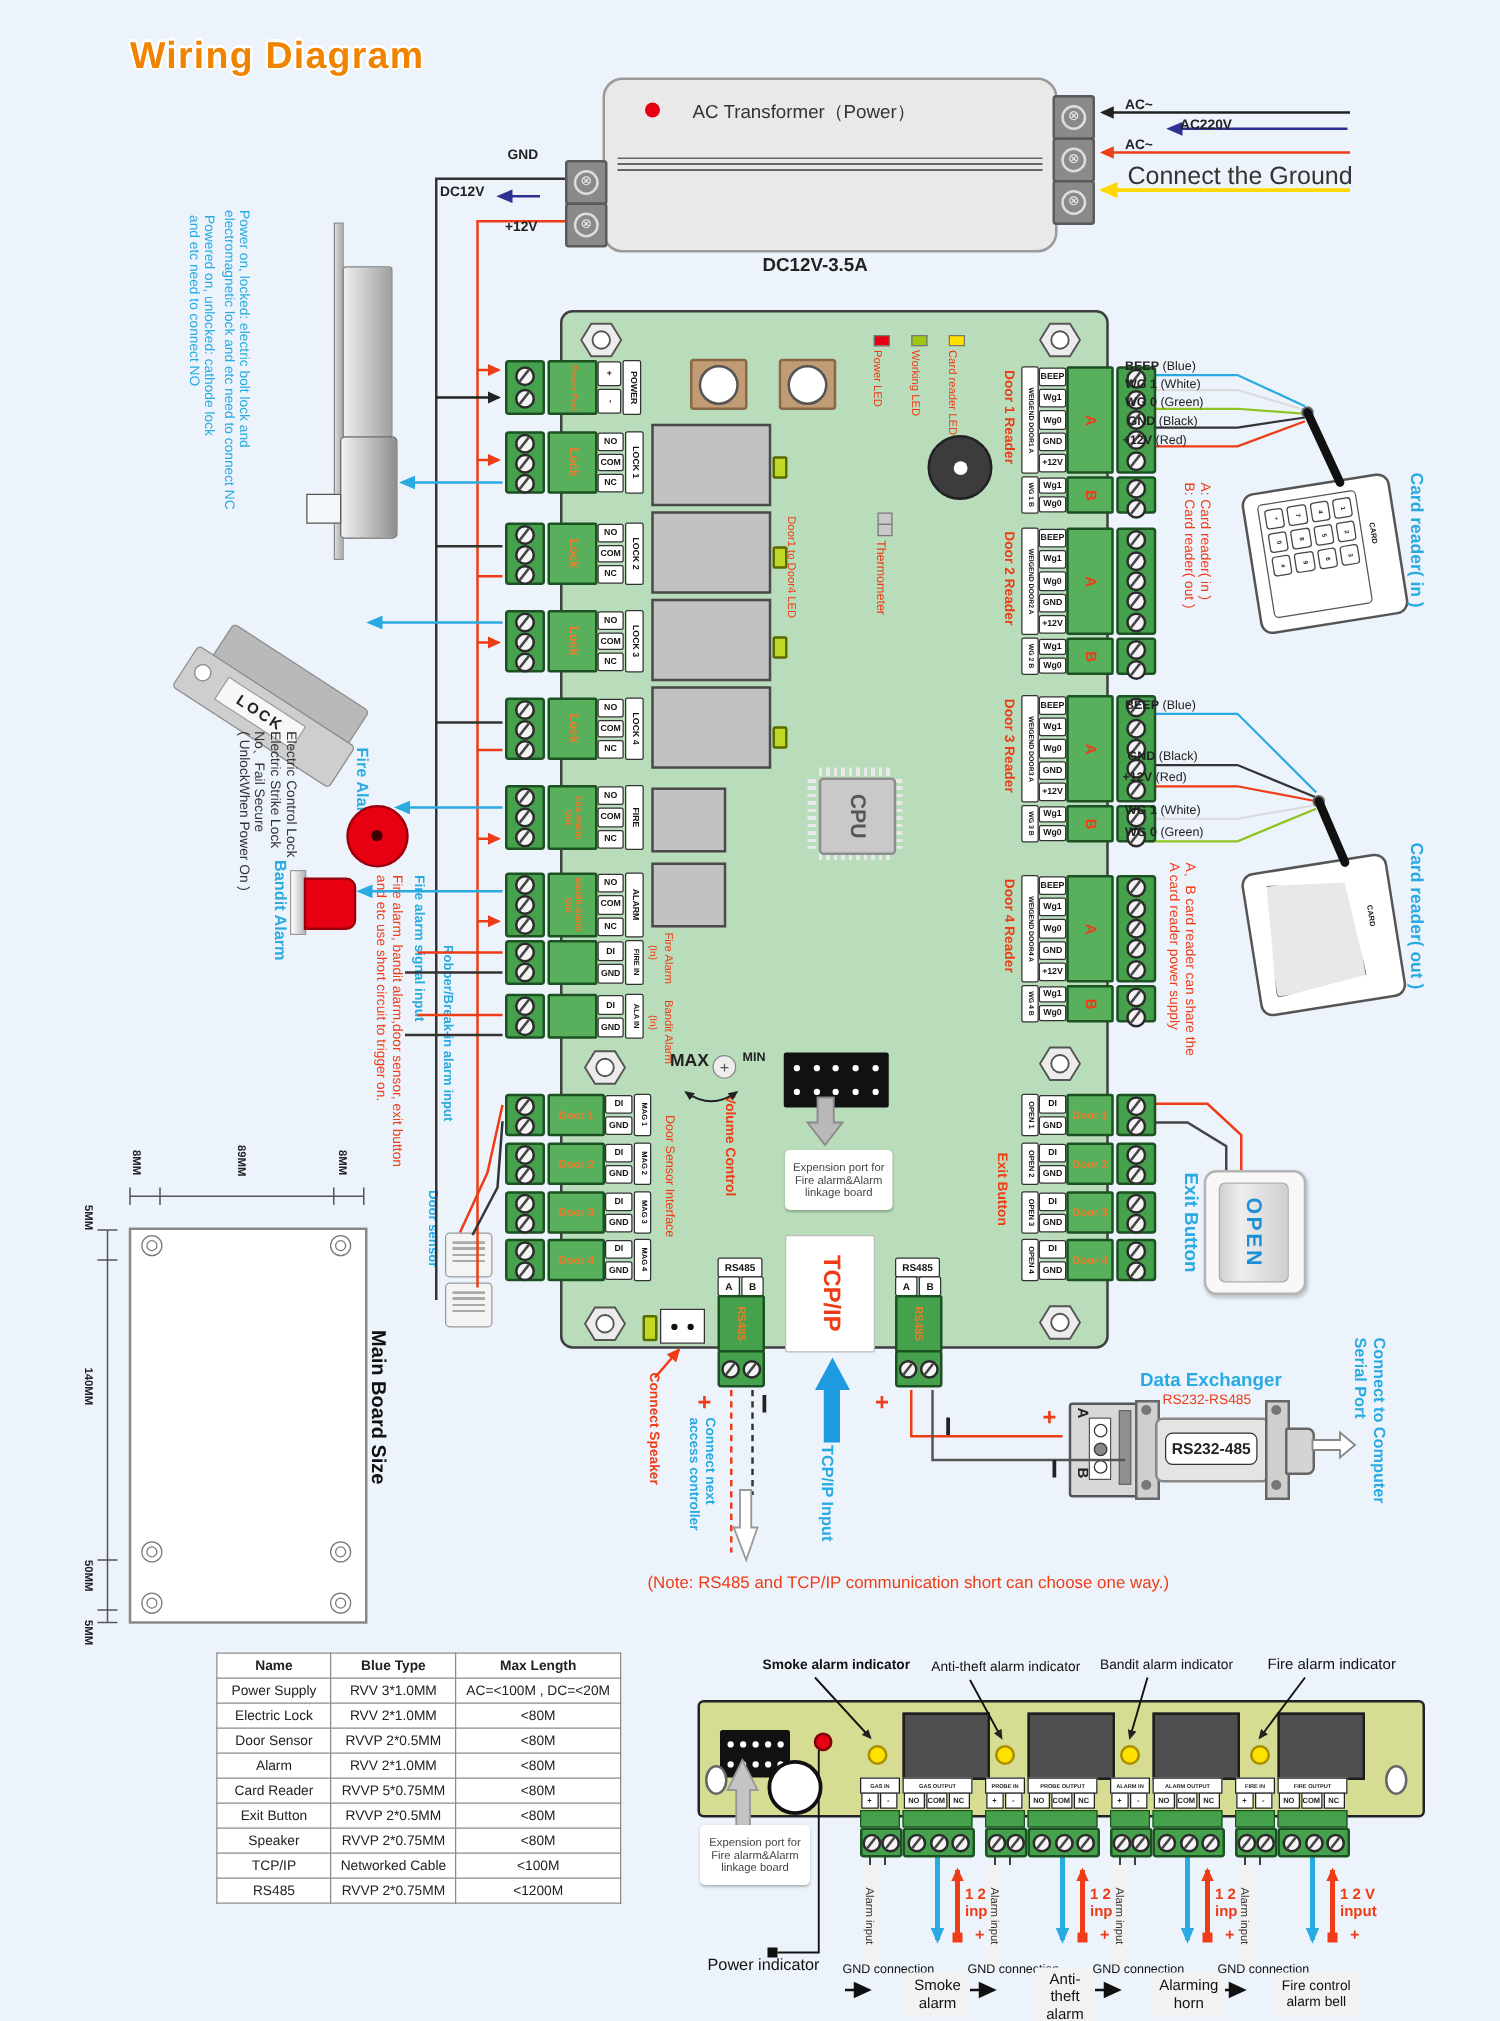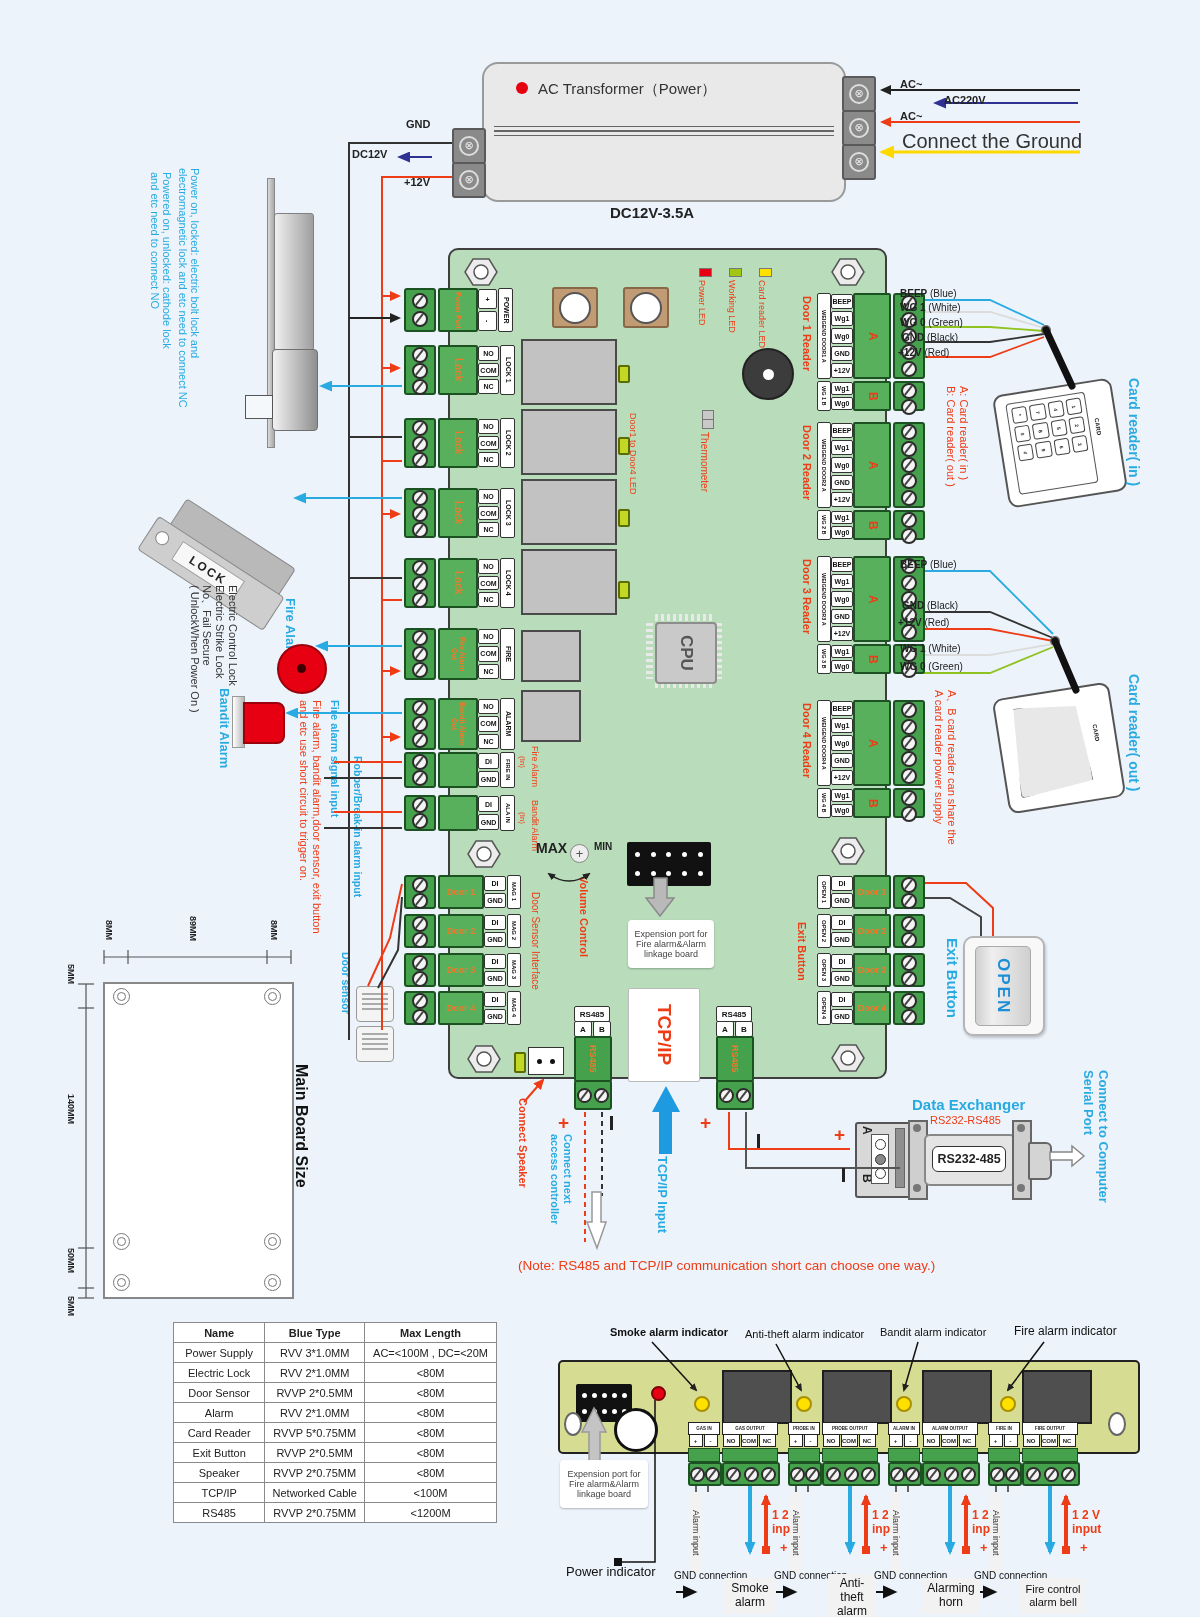--- a/index.html
+++ b/index.html
@@ -264,24 +264,25 @@
       <path d="M86,984 V1298"></path>
           <path d="M78,984 H94"></path>
           <path d="M78,1008 H94"></path>
           <path d="M78,1248 H94"></path>
           <path d="M78,1288 H94"></path>
           <path d="M78,1298 H94"></path>
     </g>
   </g>
 </svg>
 
+<div class="ab title" style="left:104px;top:28px;">Wiring Diagram</div>
 
 <div class="ab xf z2" style="left:482px;top:62px;width:360px;height:136px;">
   <div class="ab" style="left:32px;top:18px;width:12px;height:12px;border-radius:50%;background:#e60012;"></div>
-  <div class="ab" style="left:54px;top:16px;font-size:15px;color:#333;">AC Transformer（Power）</div>
+  <div class="ab" style="left:70px;top:16px;font-size:15px;color:#333;">AC Transformer（Power）</div>
   <div class="ab xf-lines" style="left:10px;top:62px;width:340px;height:11px;"></div>
 </div>
 <div class="ab z2" style="left:452px;top:128px;">
       <div class="tblk">
         <span class="bolt">⊗</span>
       </div>
     </div>
 <div class="ab z2" style="left:452px;top:162px;">
       <div class="tblk">
         <span class="bolt">⊗</span>

